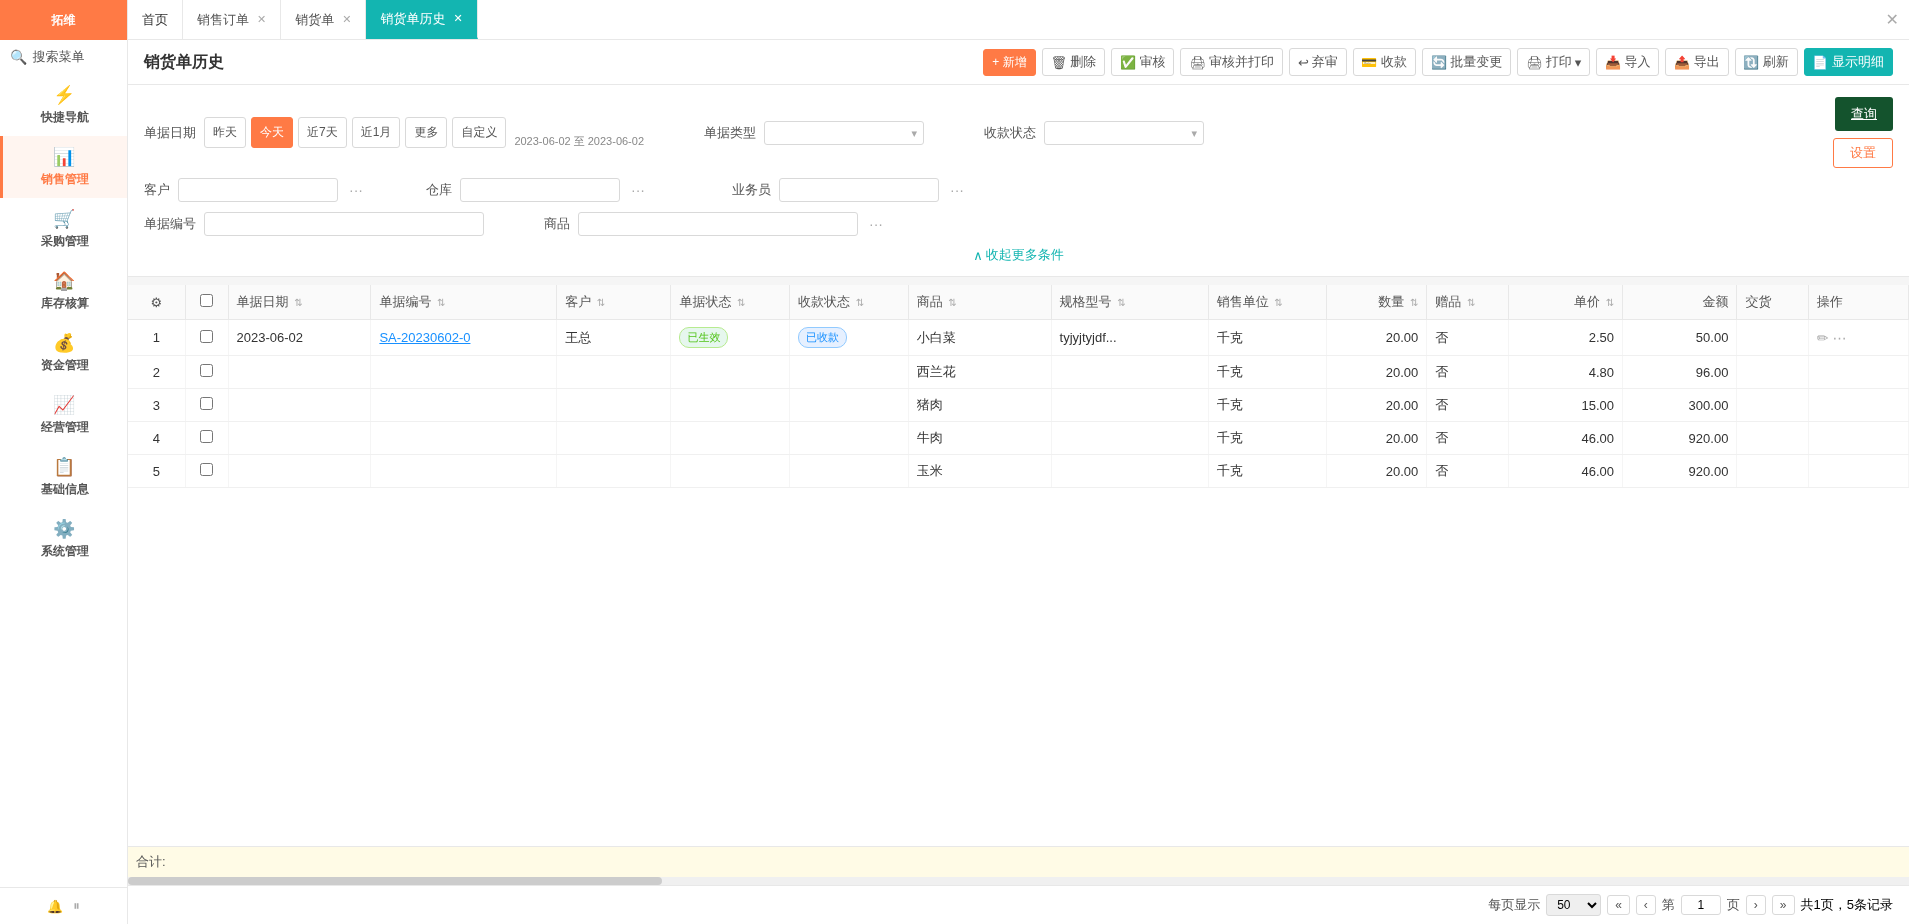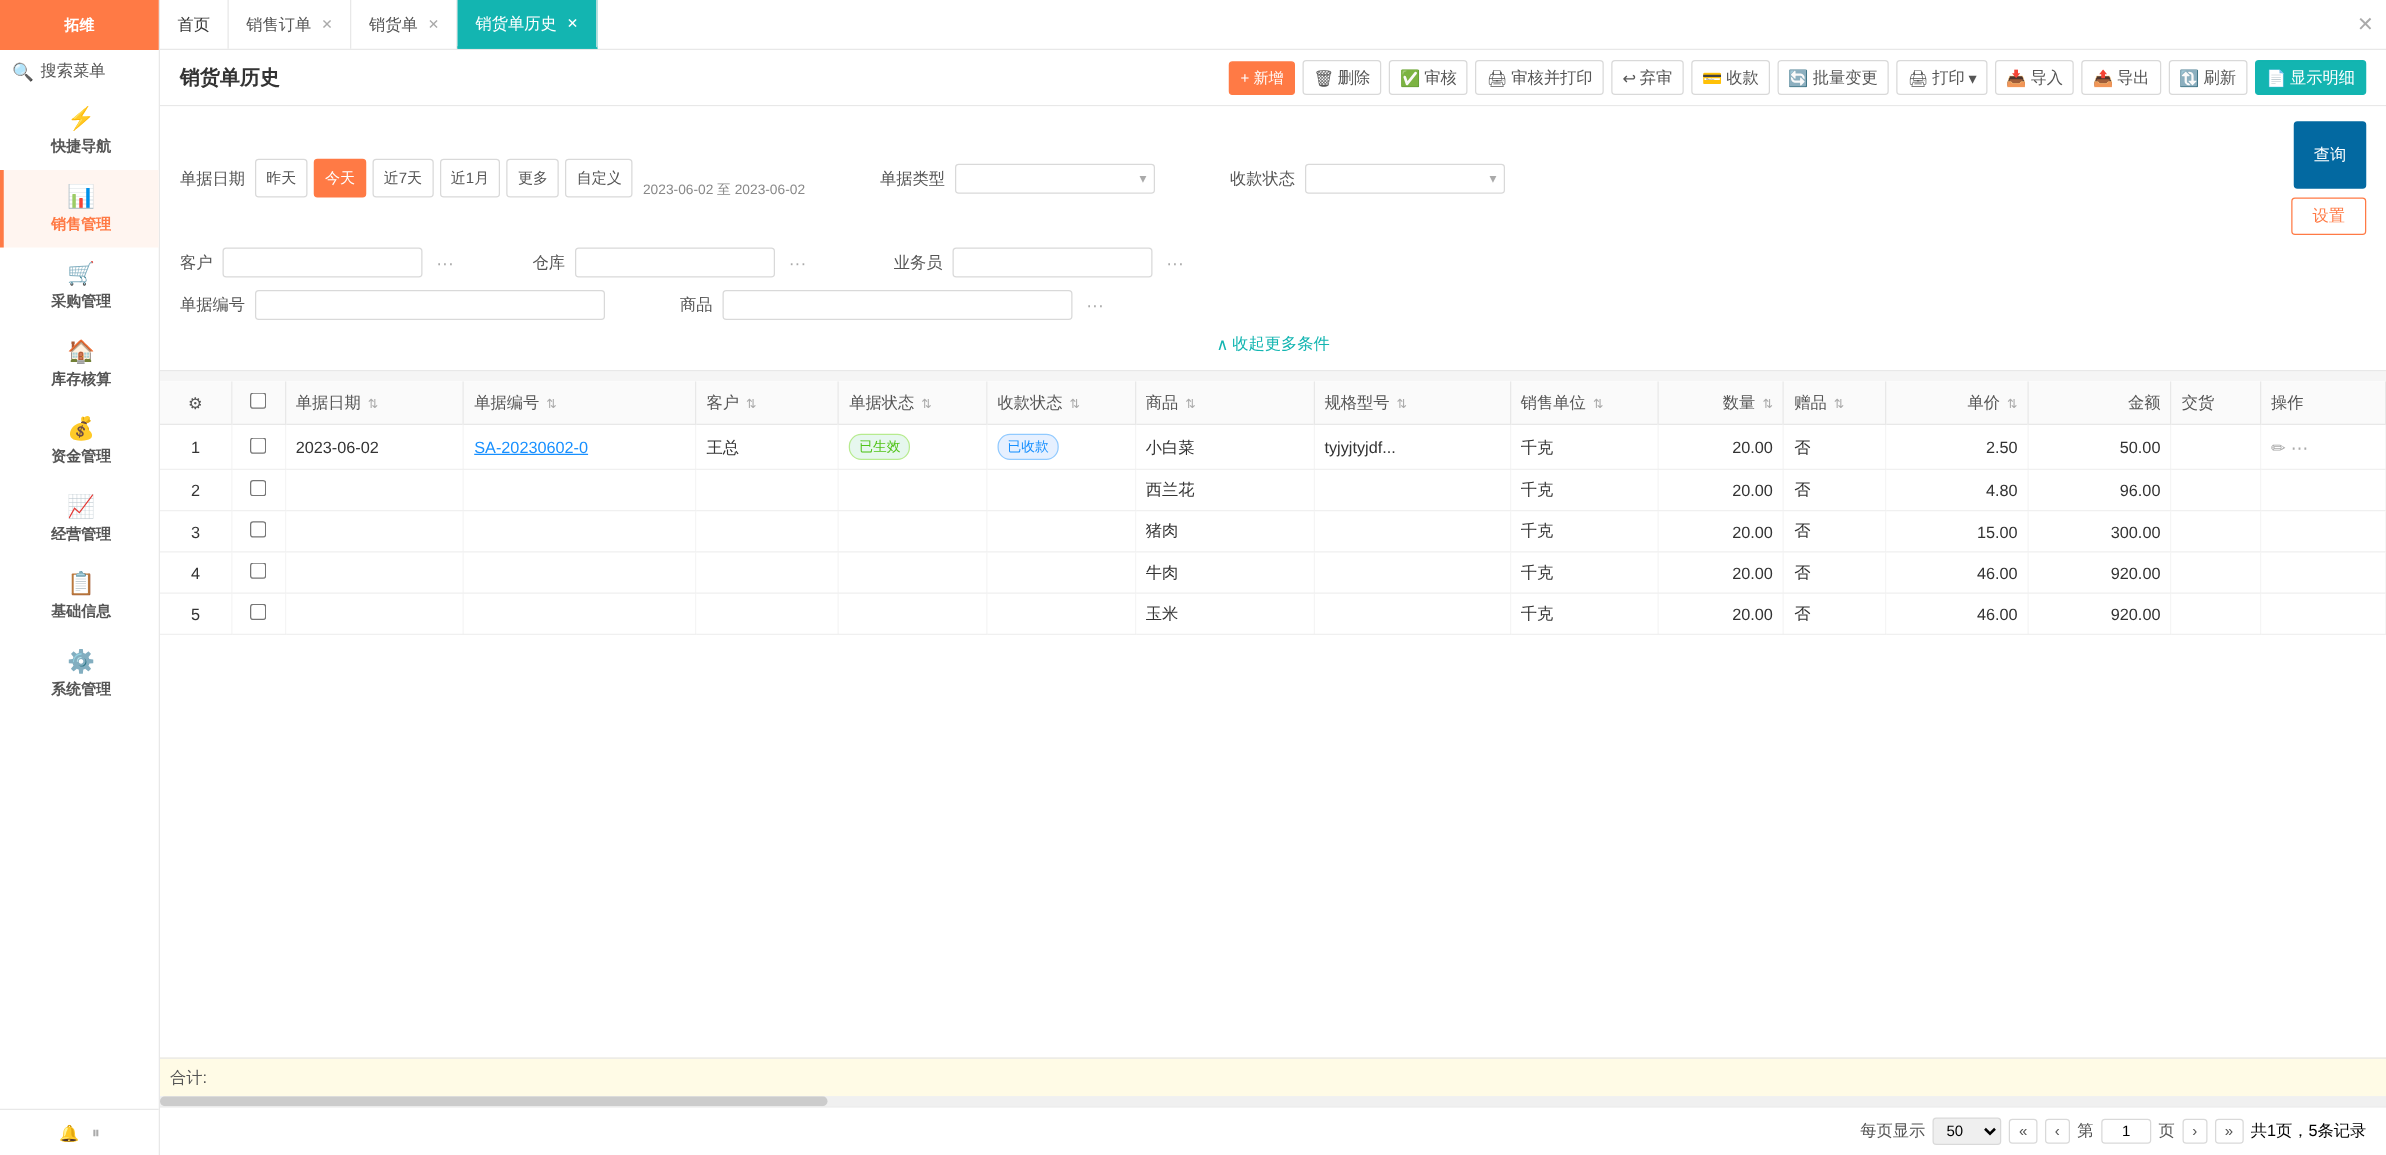--- a/index.html
+++ b/index.html
@@ -225,27 +225,28 @@
       display: flex;
       align-items: center;
       justify-content: center;
       color: #13b5b1;
       cursor: pointer;
       font-size: 12px;
       gap: 3px;
       margin-top: 5px;
     }
     .query-btn {
-      background: #0369a1;
+      background: #14532d;
       color: #fff;
       border: none;
       border-radius: 3px;
-      padding: 18px 16px;
+      padding: 8px 16px;
       cursor: pointer;
       font-size: 13px;
+      text-decoration: underline;
     }
     .set-btn {
       background: #fff;
       color: #ff7a45;
       border: 1px solid #ff7a45;
       border-radius: 3px;
       padding: 5px 16px;
       cursor: pointer;
       font-size: 13px;
       margin-top: 4px;
@@ -564,21 +565,21 @@
           <input type="text" class="search-input" style="">
           <button class="dots-btn">···</button>
         </div>
 
         <div class="search-field" style="margin-left:40px;">
           <label>仓库</label>
           <input type="text" class="search-input" style="">
           <button class="dots-btn">···</button>
         </div>
 
-        <div class="search-field" style="margin-left:47px;">
+        <div class="search-field" style="margin-left:64px;">
           <label>业务员</label>
           <input type="text" class="search-input" style="">
           <button class="dots-btn">···</button>
         </div>
       </div>
 
       <div class="search-row">
 
         <div class="search-field">
           <label>单据编号</label>

